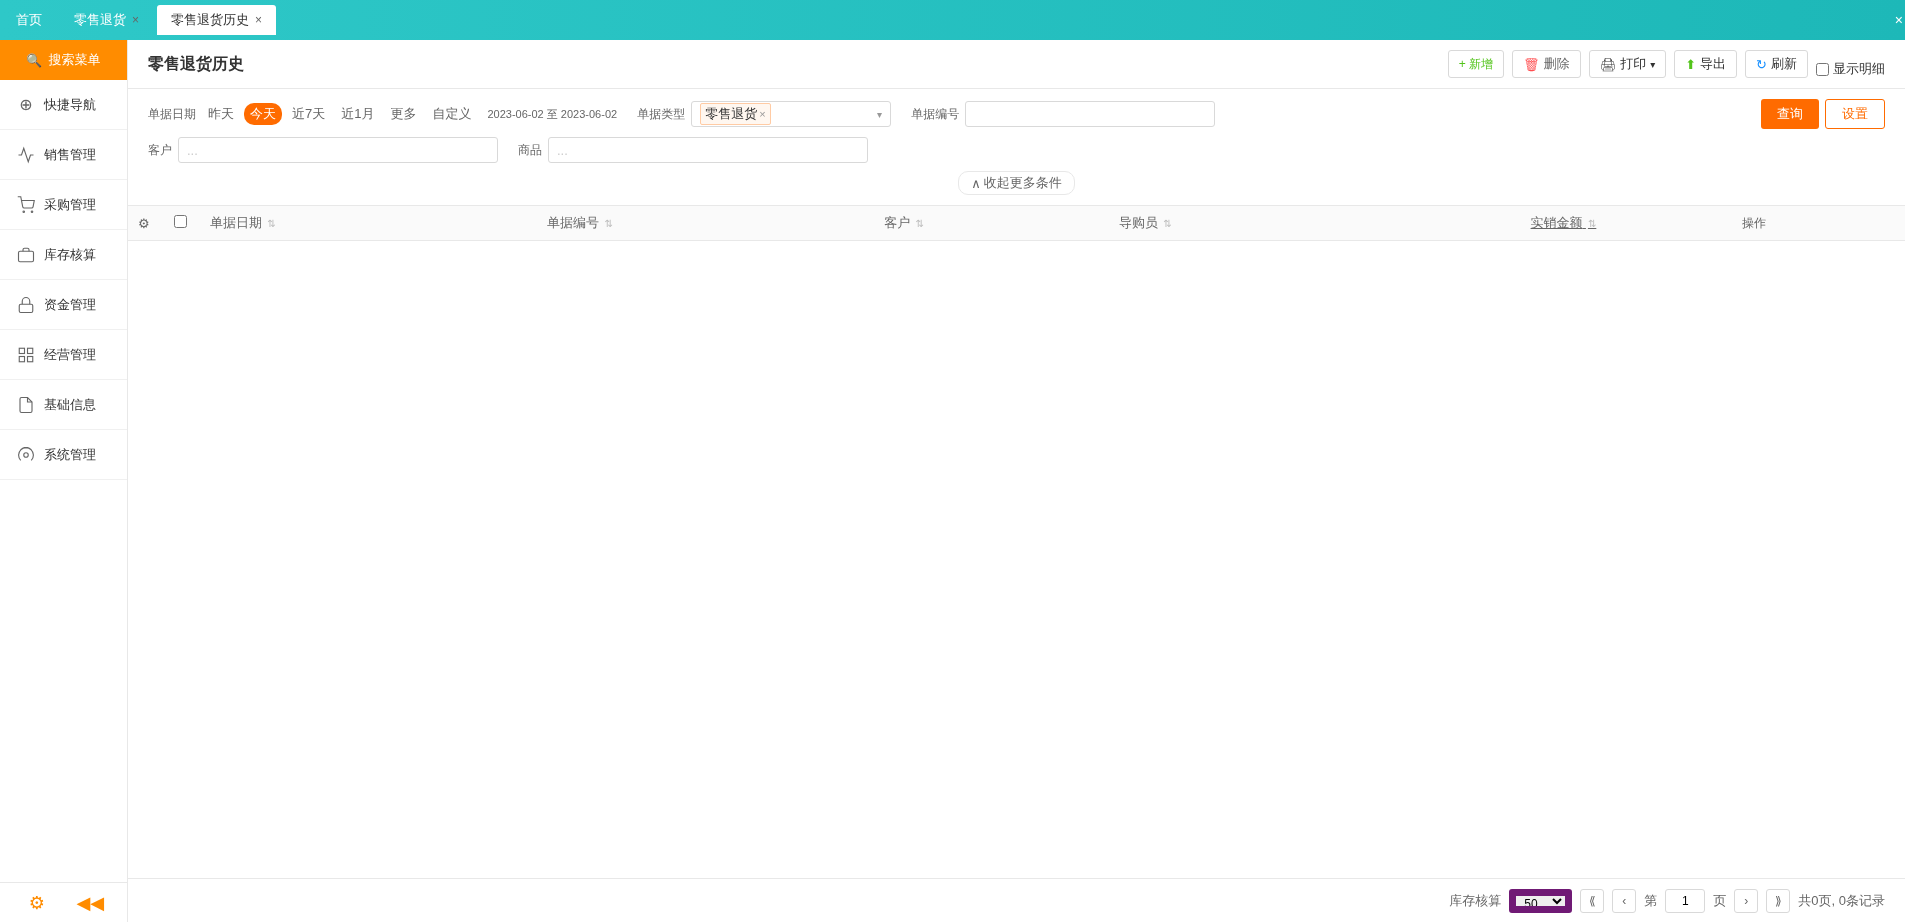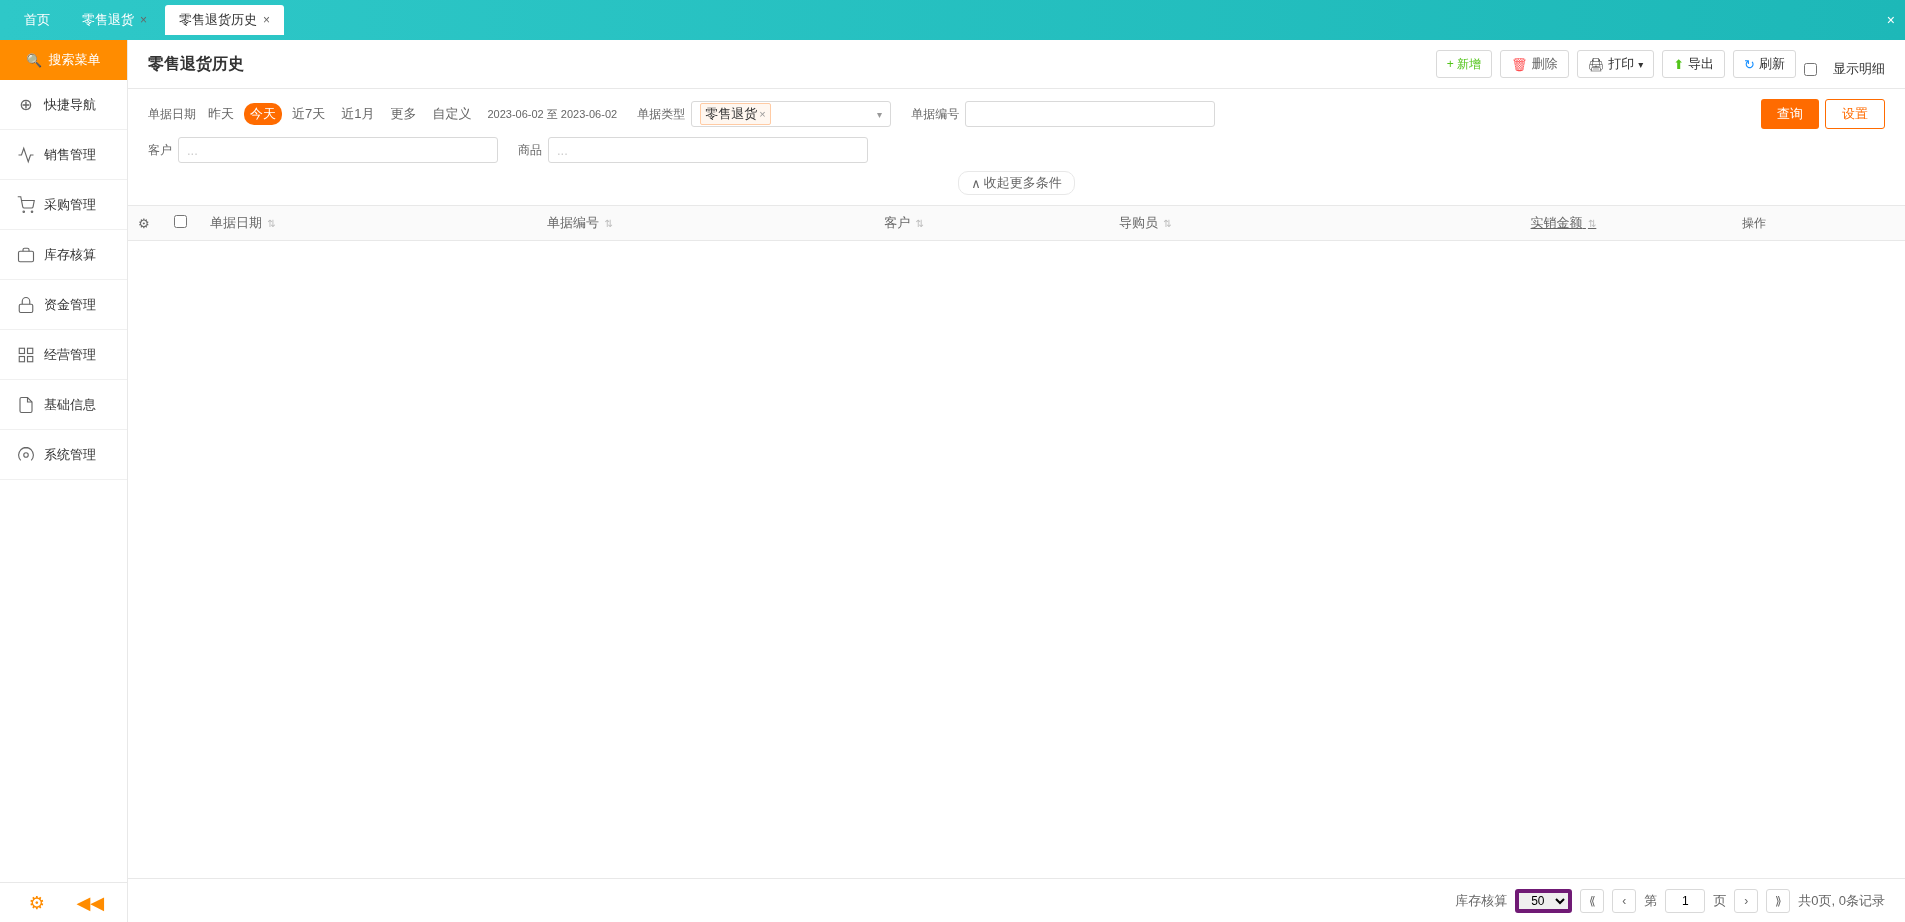--- a/index.html
+++ b/index.html
@@ -4,21 +4,21 @@
   <style>
     * { box-sizing: border-box; margin: 0; padding: 0; font-family: 'Microsoft YaHei', Arial, sans-serif; font-size: 13px; }
     body { display: flex; flex-direction: column; height: 922px; overflow: hidden; background: #f5f5f5; }
 
     
     .topbar {
       height: 40px;
       background: linear-gradient(90deg, #2ec8c8 0%, #1db8b8 100%);
       display: flex;
       align-items: center;
-      padding: 0 10px;
+      padding: 0 2px;
       flex-shrink: 0;
     }
     .topbar-tabs {
       display: flex;
       align-items: center;
       flex: 1;
       gap: 4px;
     }
     .tab-item {
       height: 30px;
@@ -166,21 +166,21 @@
       border: none; border-radius: 3px;
       cursor: pointer; font-size: 13px;
     }
     .btn-setting {
       height: 30px; padding: 0 16px;
       background: #fff; color: #ff6b00;
       border: 1px solid #ff6b00; border-radius: 3px;
       cursor: pointer; font-size: 13px;
     }
     .show-detail-checkbox {
-      display: flex; align-items: center; gap: 16px; font-size: 12px; color: #333; cursor: pointer;
+      display: flex; align-items: center; gap: 4px; font-size: 12px; color: #333; cursor: pointer;
     }
 
     
     .filter-area {
       background: #fff;
       padding: 10px 20px;
       border-bottom: 1px solid #e8e8e8;
     }
     .filter-row {
       display: flex;
@@ -336,25 +336,24 @@
       display: flex;
       align-items: center;
       justify-content: flex-end;
       padding: 0 20px;
       gap: 8px;
       font-size: 12px;
       color: #666;
     }
     .page-size-select {
       height: 24px;
-      border: 4px solid #701a75;
+      border: 7px solid #701a75;
       border-radius: 3px;
       padding: 0 4px;
       font-size: 12px;
-      text-align: center;
     }
     .page-input {
       width: 40px;
       height: 24px;
       border: 1px solid #d9d9d9;
       border-radius: 3px;
       text-align: center;
       font-size: 12px;
     }
     .page-nav-btn {

